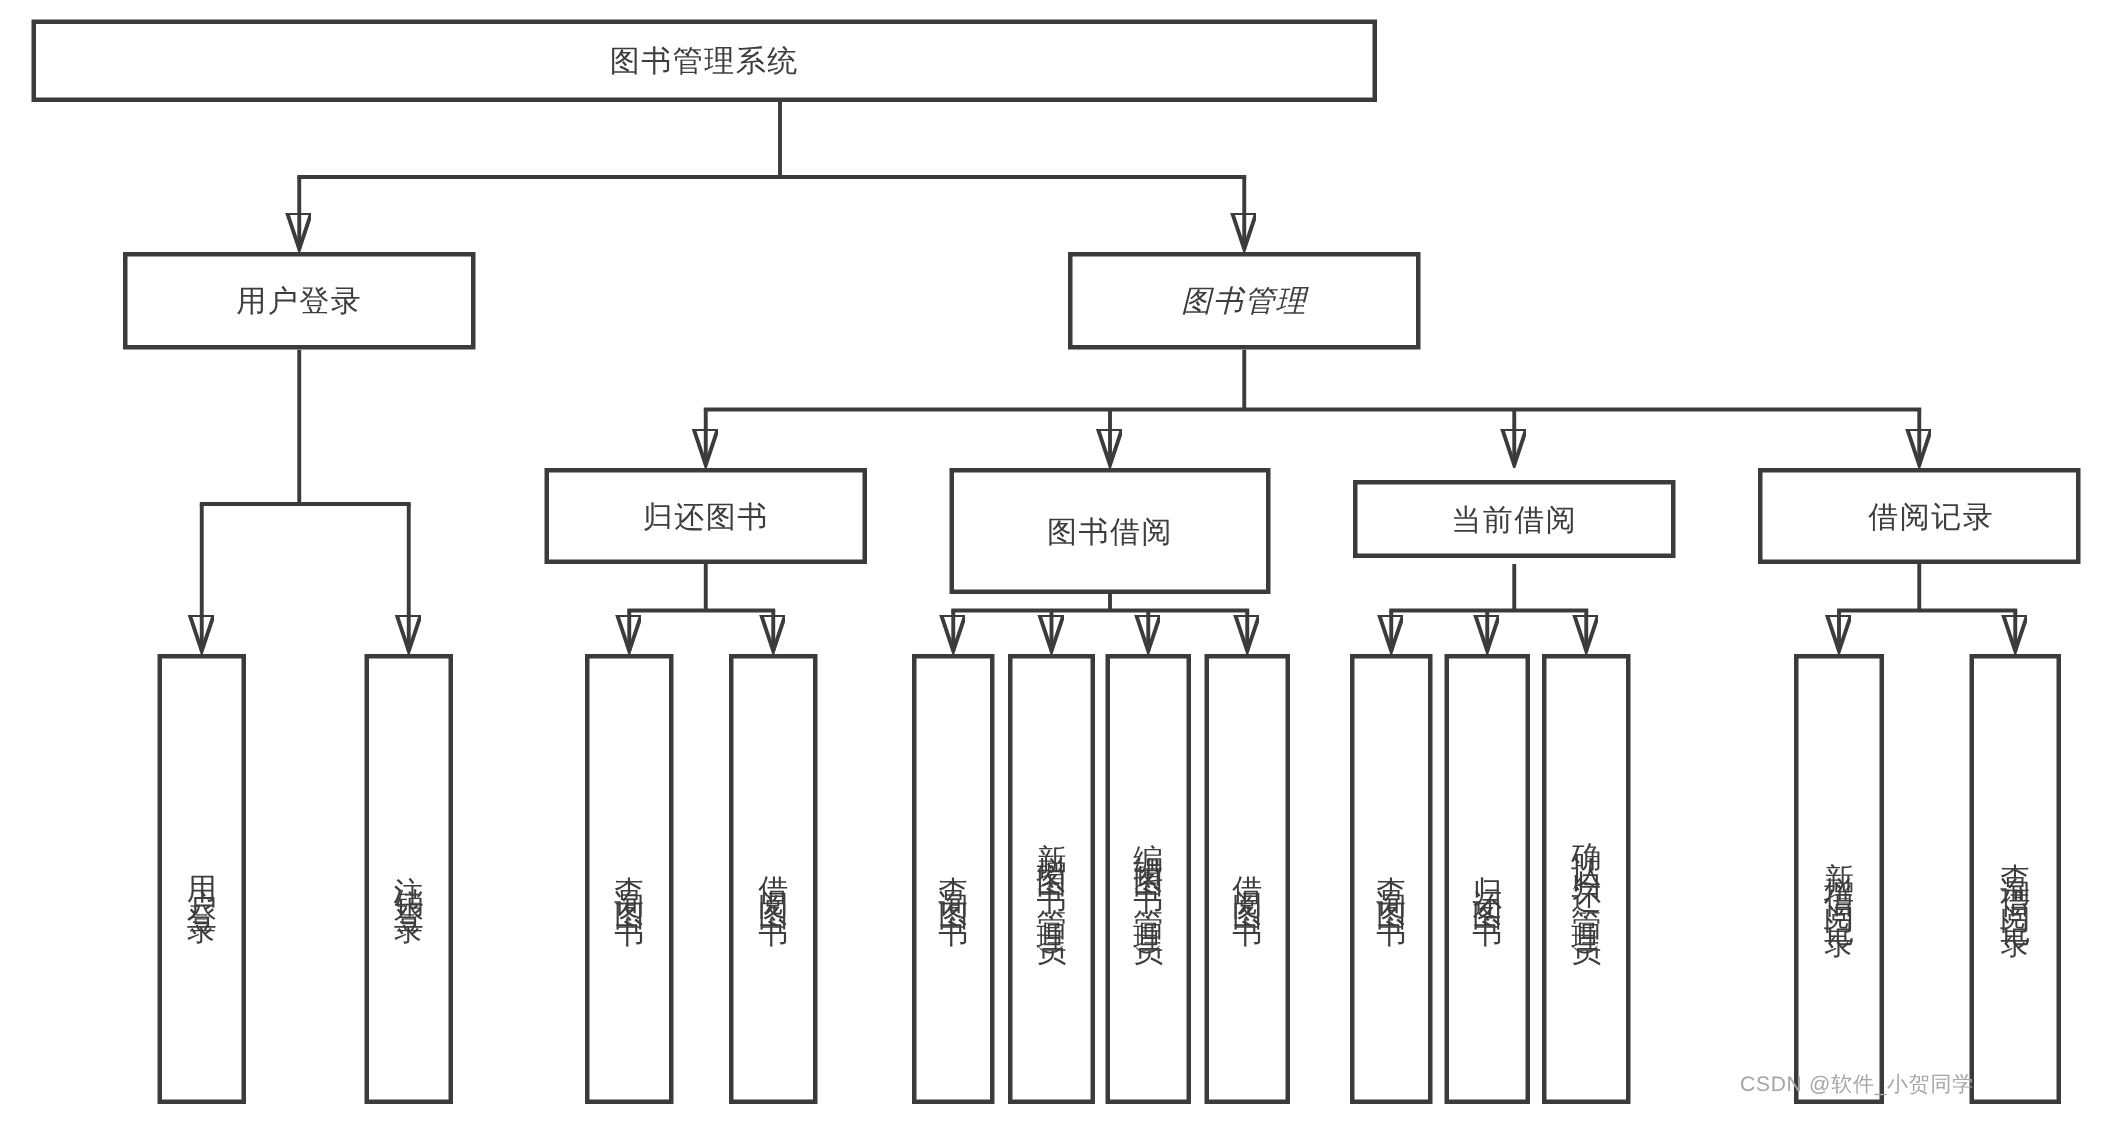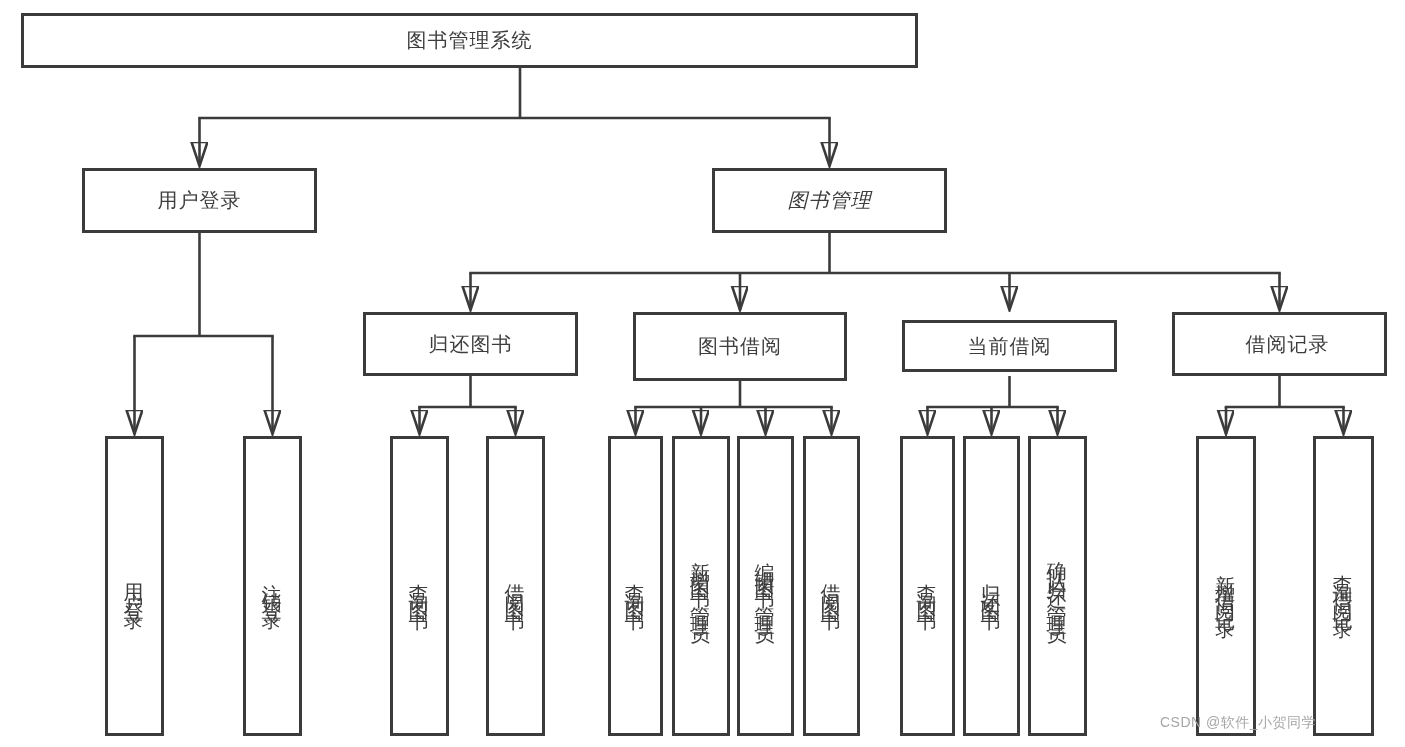--- a/index.html
+++ b/index.html
@@ -42,21 +42,21 @@
     writing-mode: vertical-rl;
     text-orientation: mixed;
     letter-spacing: 9px;
     white-space: nowrap;
   }
   
   .n-root  { left: 21px;   top: 13px;  width: 897px; height: 55px; }
   .n-l2a   { left: 82px;   top: 168px; width: 235px; height: 65px; }
   .n-l2b   { left: 712px;  top: 168px; width: 235px; height: 65px; font-style: italic; }
   .n-l3a   { left: 363px;  top: 312px; width: 215px; height: 64px; }
-  .n-l3b   { left: 633px;  top: 312px; width: 214px; height: 69px; }
+  .n-l3b   { left: 633px;  top: 312px; width: 214px; height: 84px; }
   .n-l3c   { left: 902px;  top: 320px; width: 215px; height: 52px; }
   .n-l3d   { left: 1172px; top: 312px; width: 215px; height: 64px; padding-left: 16px; }
   
   .leaf { top: 436px; height: 300px; }
   .n-f1  { left: 105px;  width: 59px; }
   .n-f2  { left: 243px;  width: 59px; }
   .n-f3  { left: 390px;  width: 59px; }
   .n-f4  { left: 486px;  width: 59px; }
   .n-f5  { left: 608px;  width: 55px; }
   .n-f6  { left: 672px;  width: 58px; }

